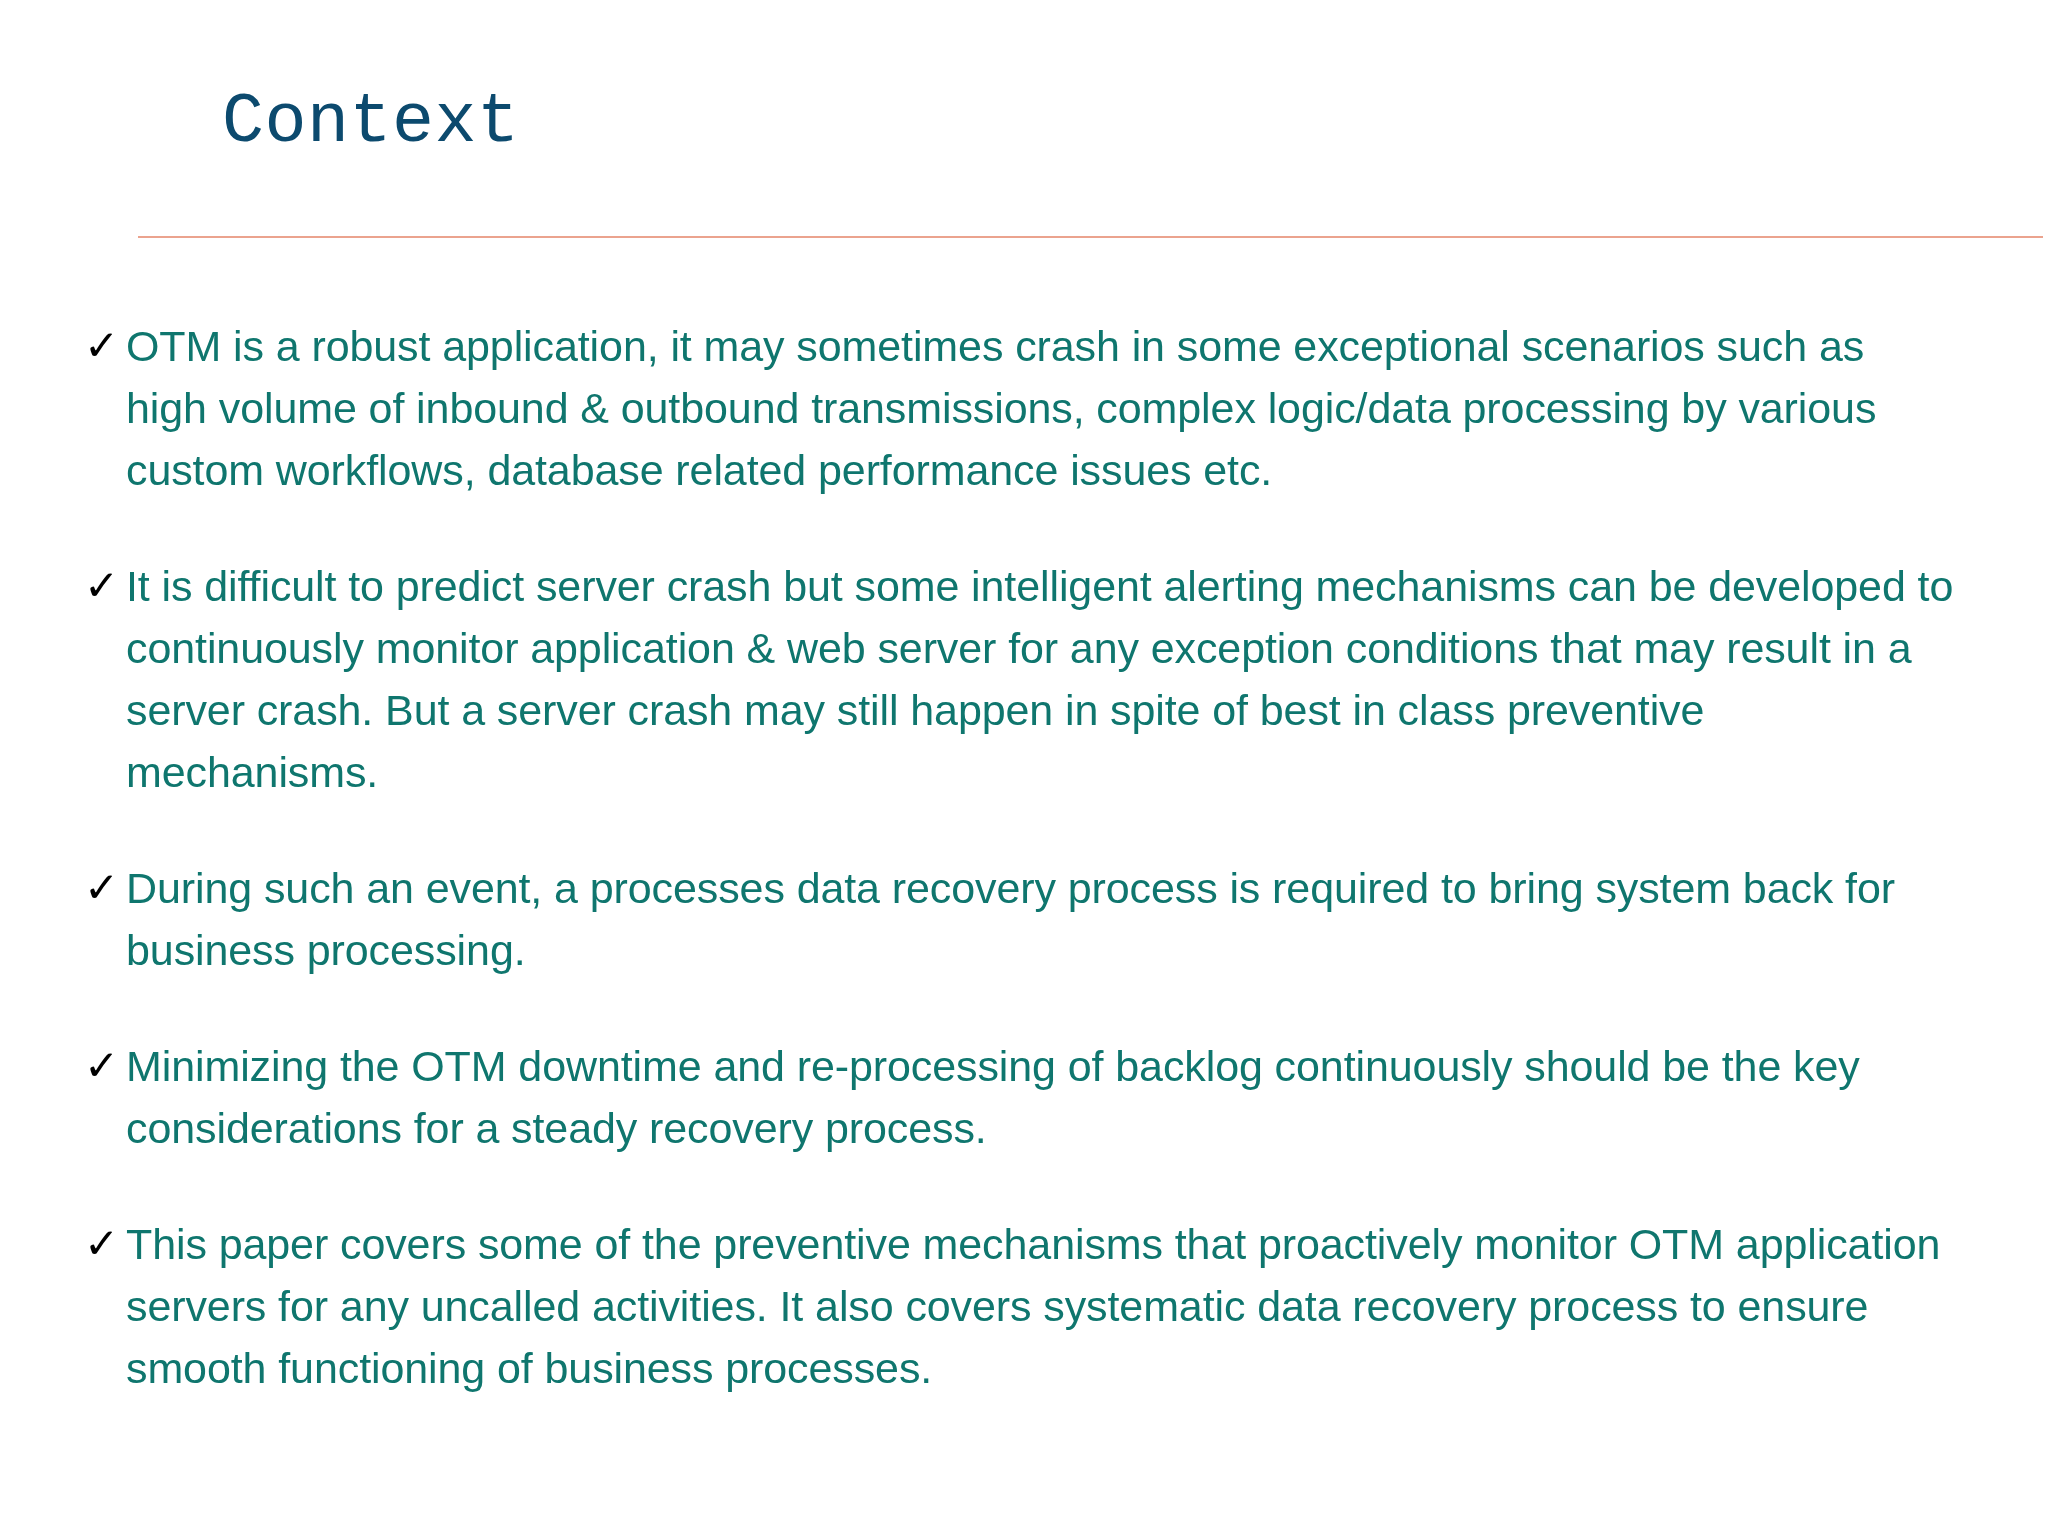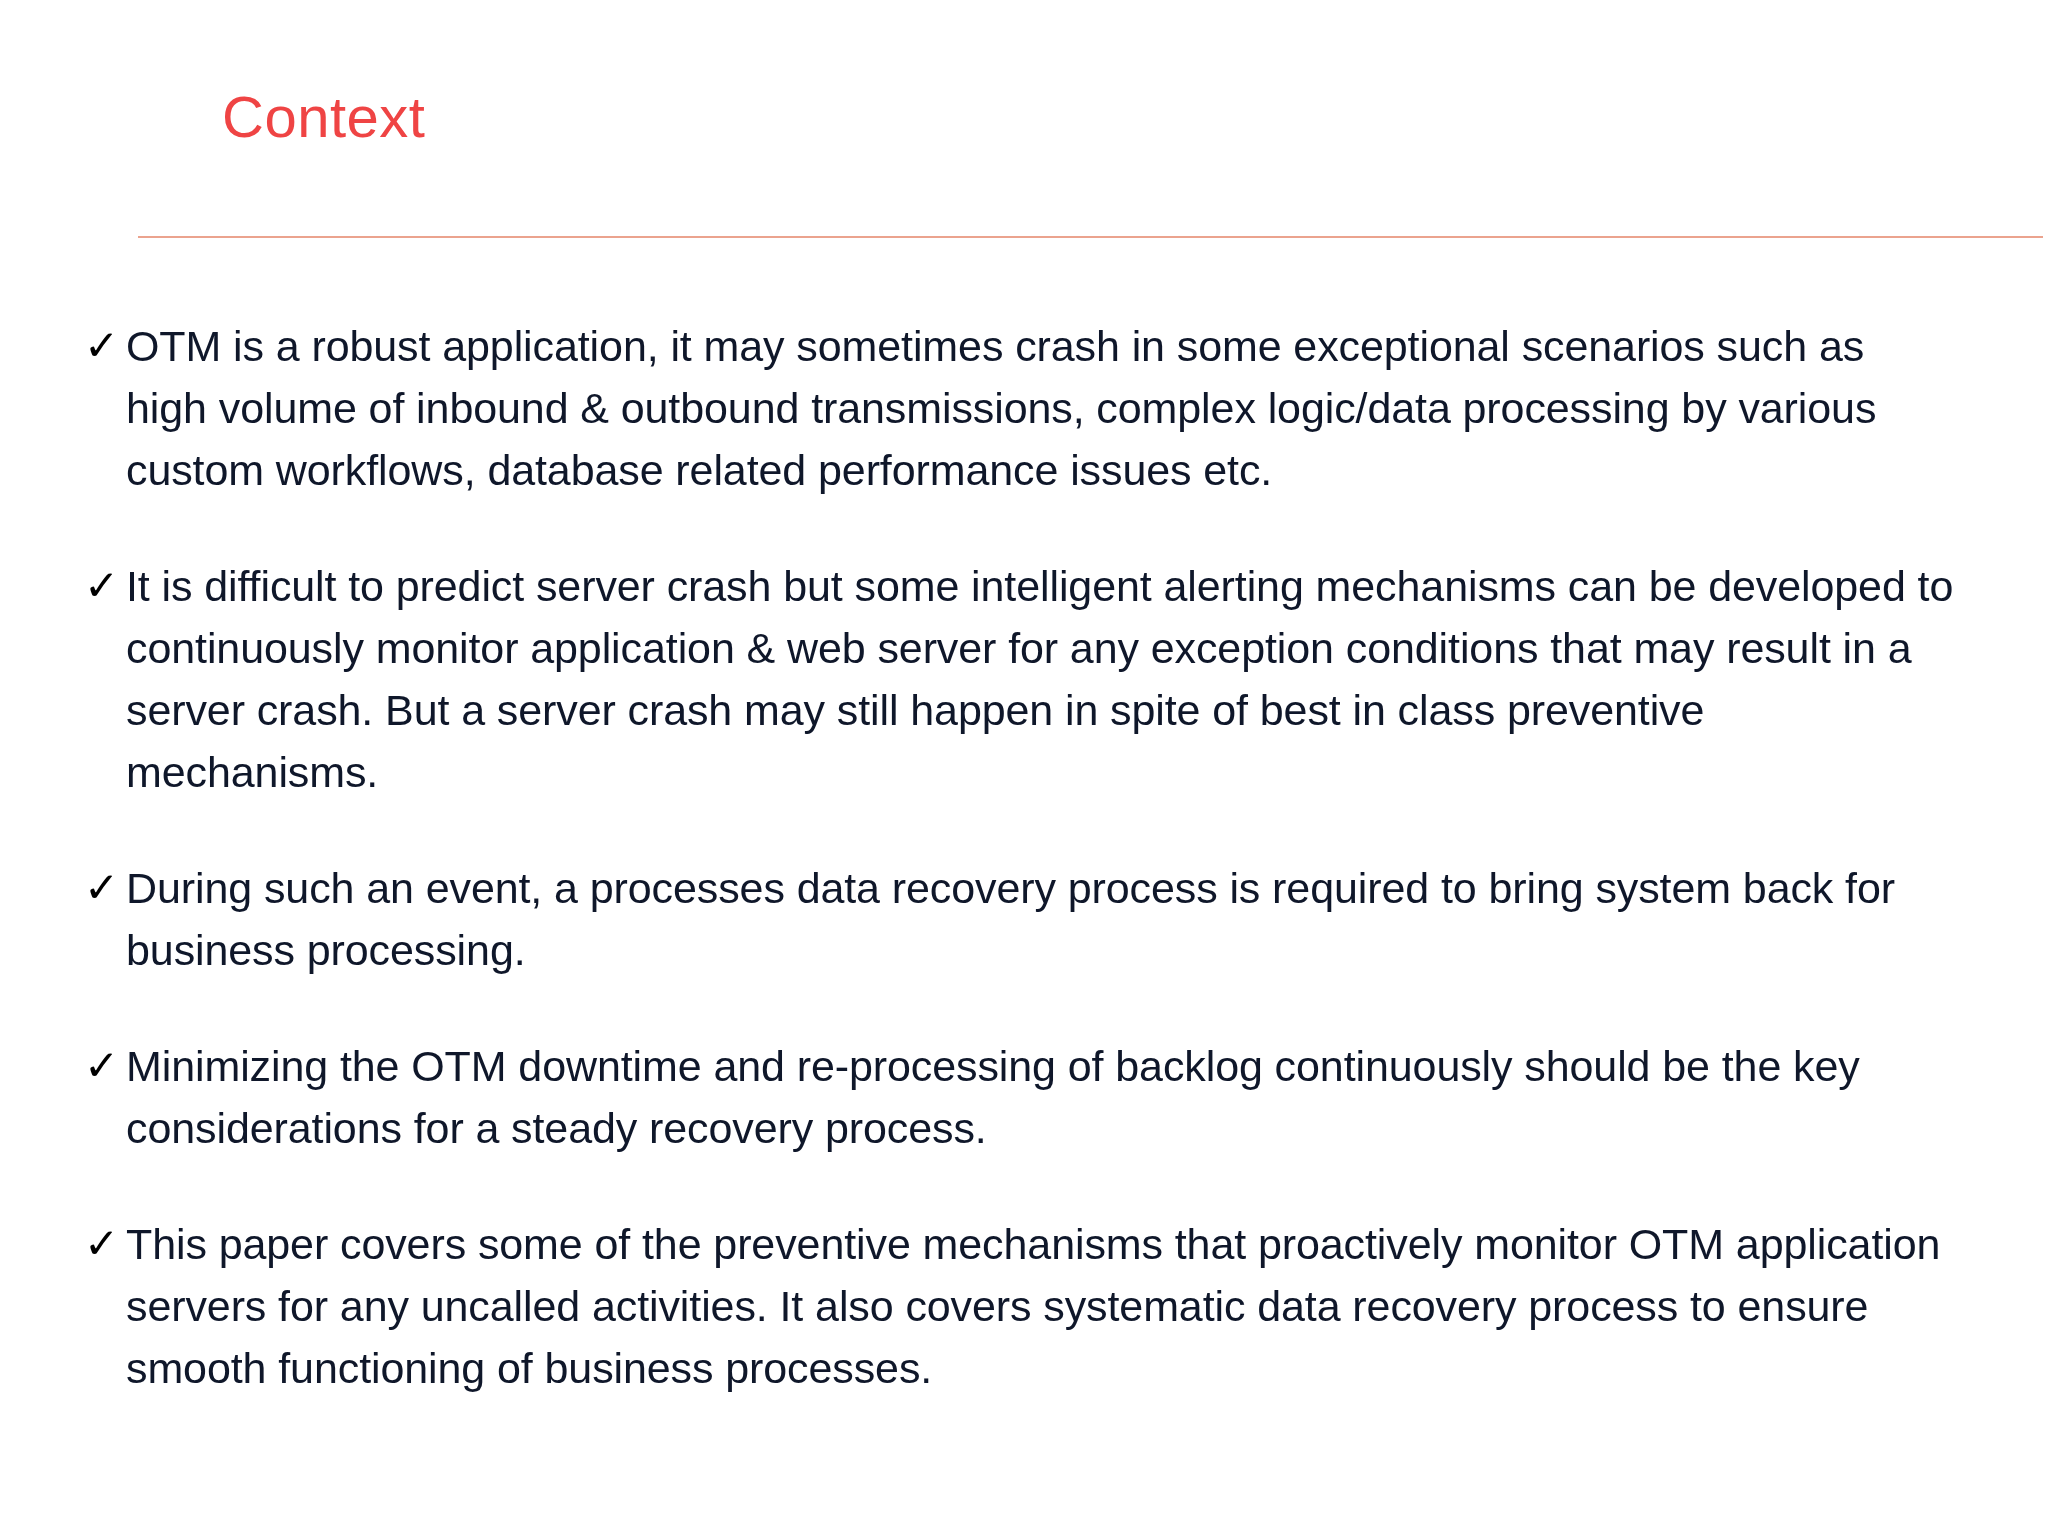--- a/index.html
+++ b/index.html
@@ -23,24 +23,24 @@
   }
 
   
   .title-block {
     position: absolute;
     left: 222px;
     top: 88px;
     width: 1600px;
   }
   .slide-title {
-    font-family: Liberation Sans, sans-serif;
-    font-size: 58px;
+    font-family: Liberation Mono, monospace;
+    font-size: 70px;
     line-height: 1.0;
-    color: #ef4444;
+    color: #0c4a6e;
     letter-spacing: 0.5px;
     white-space: nowrap;
   }
 
   
   .title-rule {
     position: absolute;
     left: 138px;
     top: 236px;
     width: 1905px;
@@ -76,21 +76,21 @@
     font-family: "DejaVu Sans", sans-serif;
     padding-left: 10px;
     box-sizing: border-box;
   }
 
   .bullet-text {
     flex: 1 1 auto;
     font-family: "Liberation Sans", "DejaVu Sans", sans-serif;
     font-size: 43px;
     line-height: 62px;
-    color: #0f172a;
+    color: #0f766e;
     font-stretch: condensed;
     letter-spacing: -0.1px;
     max-width: 1840px;
     padding-right: 10px;
     box-sizing: border-box;
   }
 </style>
 </head>
 <body>
 

